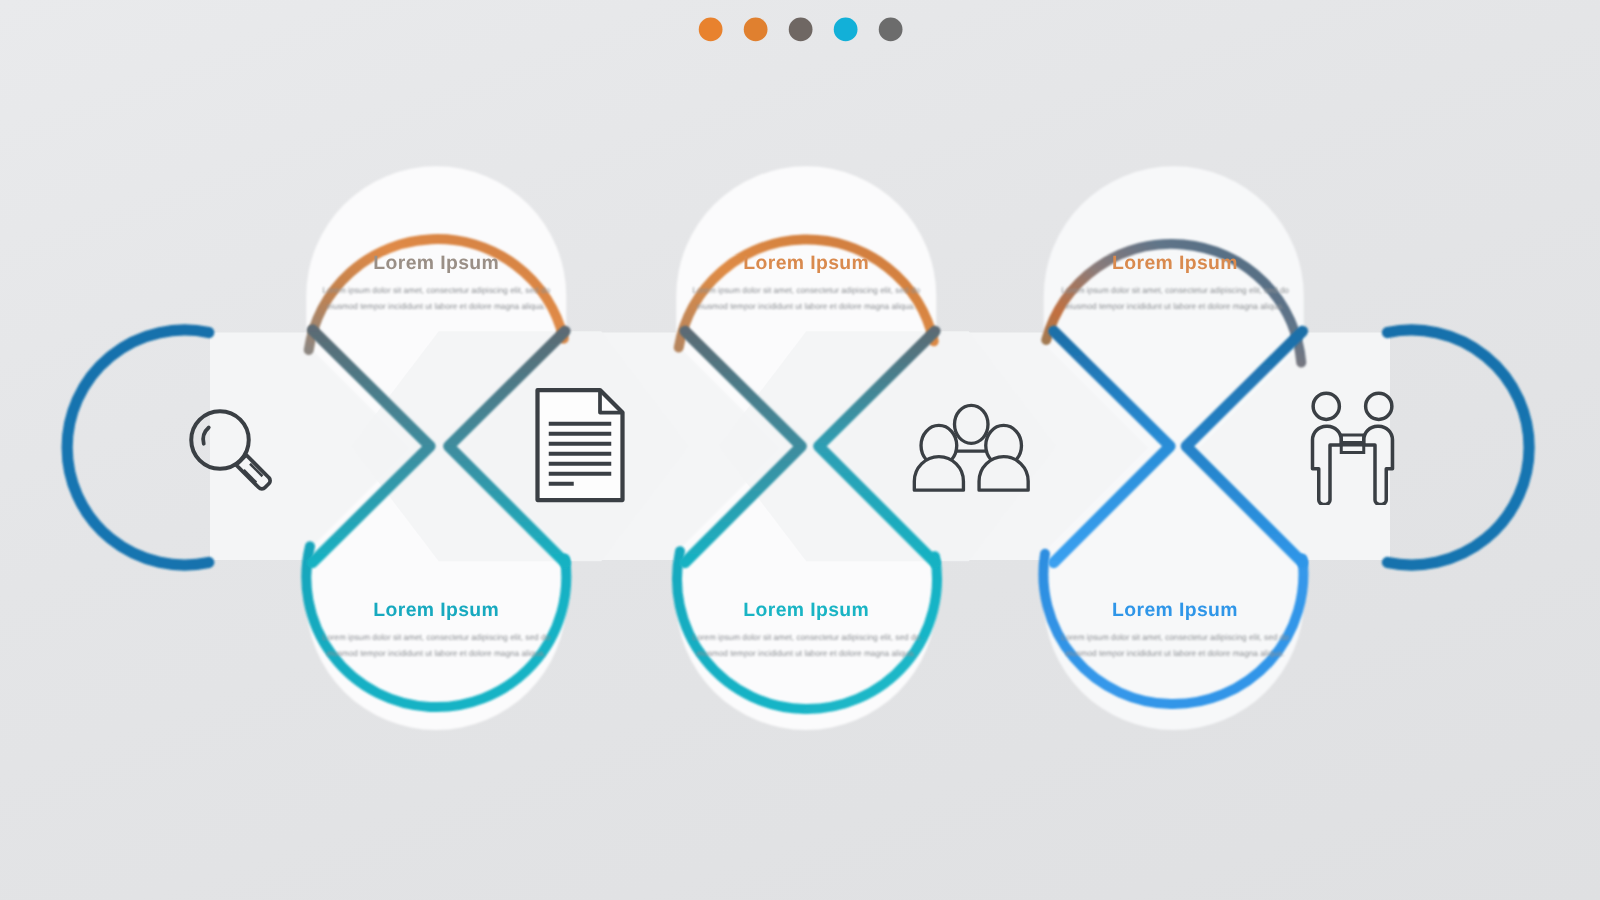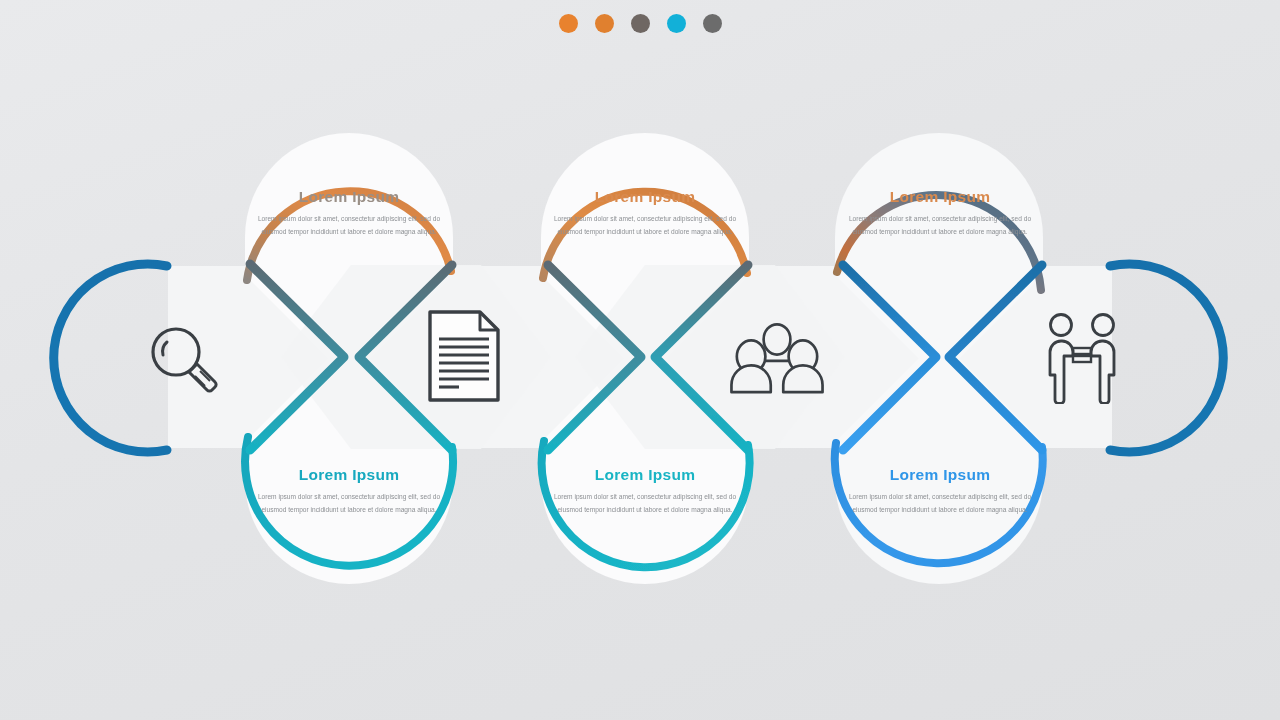--- a/index.html
+++ b/index.html
@@ -47,21 +47,21 @@
     position: absolute;
     width: 196px;
     text-align: center;
     z-index: 20;
     pointer-events: auto;
   }
   .card-title {
     font-size: 15.5px;
     font-weight: bold;
     letter-spacing: 0.3px;
-    margin: 2px 0 7px 0;
+    margin: 16px 0 7px 0;
     filter: blur(0.55px);
   }
   .card-body {
     margin: 0;
     font-size: 6.6px;
     line-height: 1.95;
     color: #8d9094;
     filter: blur(0.75px);
     padding: 0 6px;
   }

